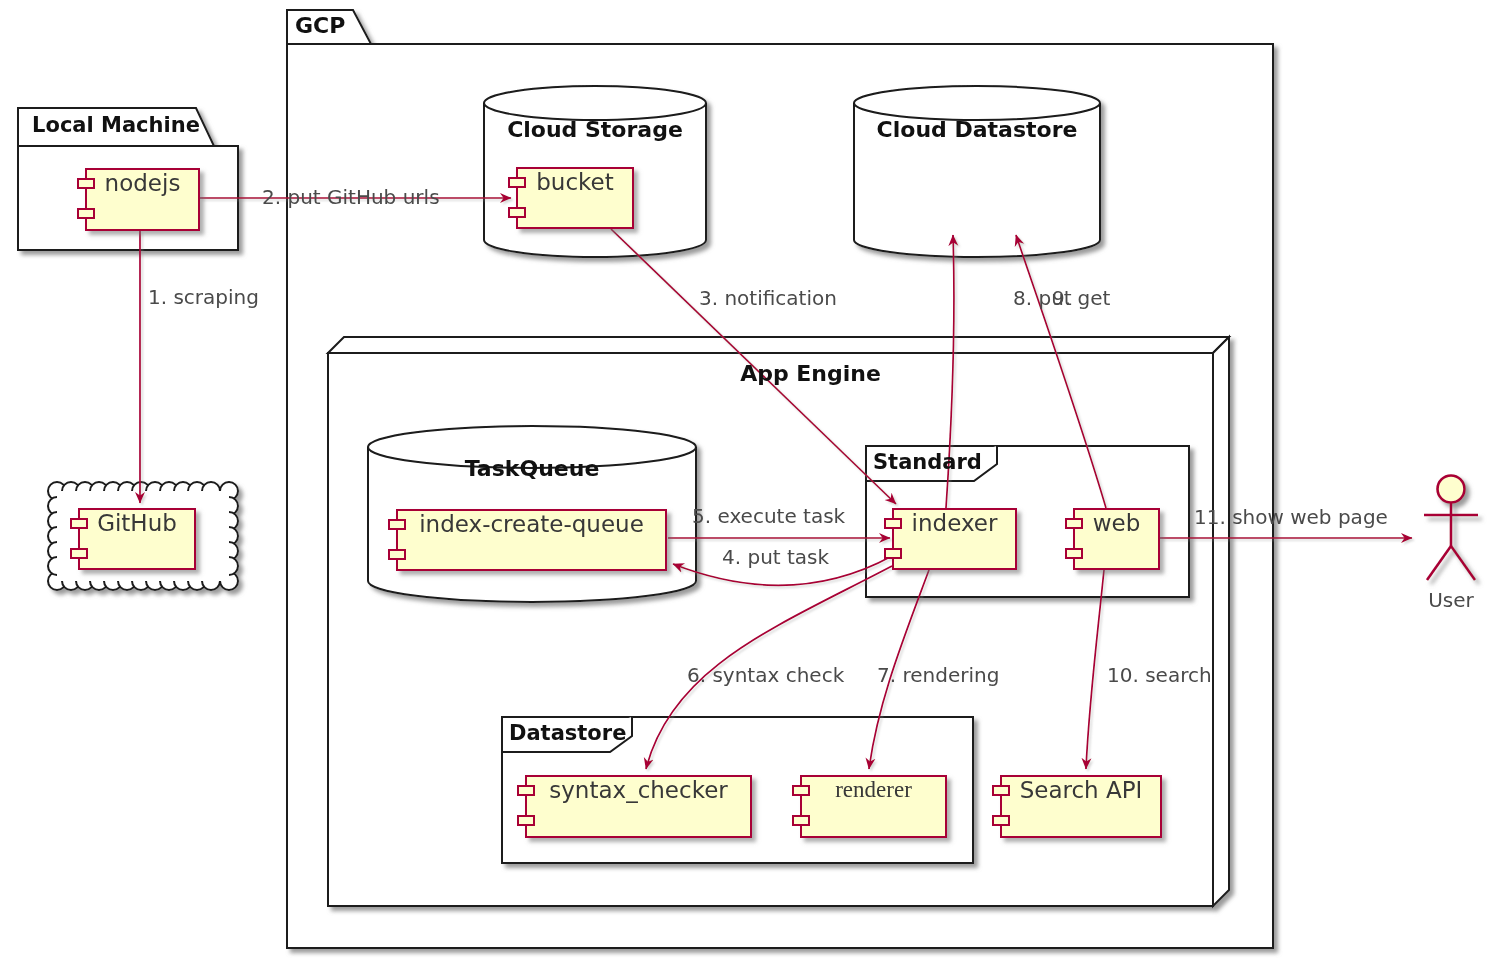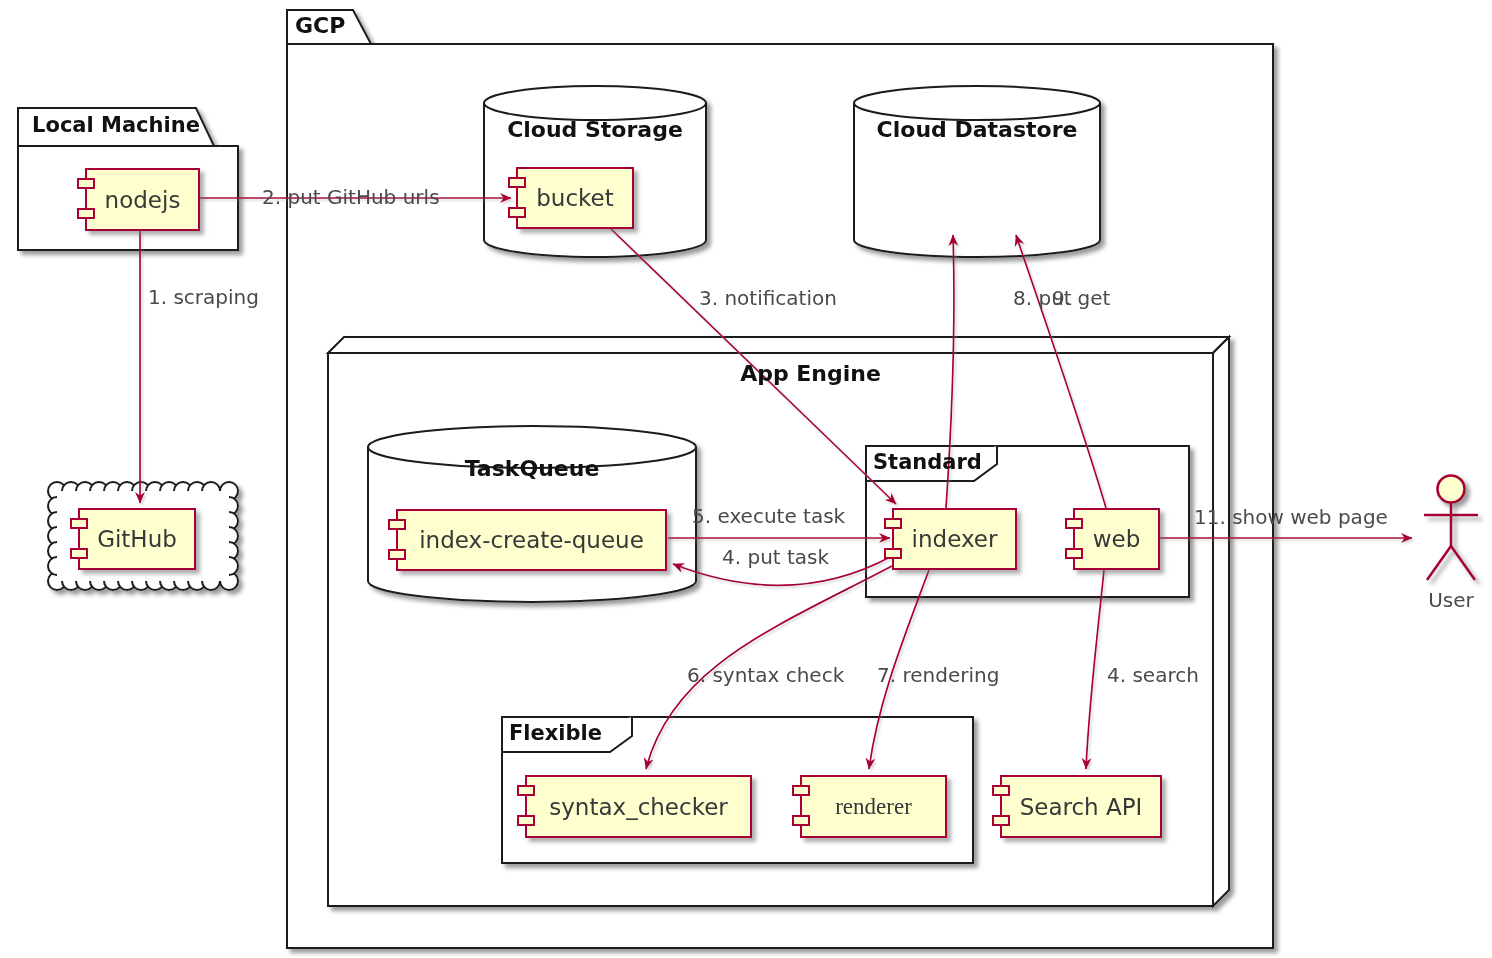--- a/index.html
+++ b/index.html
@@ -13,21 +13,21 @@
   .canvas svg{position:absolute;left:0;top:0;z-index:1;}
   .shape{stroke:var(--shape-border,#1A1A1A);stroke-width:2;fill:var(--shape-fill,#fff);}
   .noline{stroke:none;fill:var(--shape-fill,#fff);}
   .edge{stroke:var(--edge,#A80036);stroke-width:1.7;fill:none;}
   .arrowfill{fill:var(--edge,#A80036);}
   .actor-line{stroke:var(--edge,#A80036);stroke-width:2.6;fill:none;}
   .actor-head{stroke:var(--edge,#A80036);stroke-width:2.6;fill:var(--component-fill,#FEFECE);}
   .component{position:absolute;z-index:2;background:var(--component-fill,#FEFECE);
     border:2px solid var(--component-border,#A80036);box-sizing:border-box;
     box-shadow:4px 4px 4px rgba(110,110,110,.55);
-    display:flex;align-items:center;justify-content:center;
+    display:flex;align-items:flex-start;justify-content:center;
     color:var(--text,#383838);font-size:23px;}
   .ctab{position:absolute;left:-10px;width:18px;height:11px;box-sizing:border-box;
     background:var(--component-fill,#FEFECE);border:2px solid var(--component-border,#A80036);}
   .ctab.t1{top:8px;} .ctab.t2{top:38px;}
   .lbl{position:absolute;z-index:3;white-space:nowrap;}
   .edge-label{font-size:20px;color:var(--label-text,#4A4A4A);}
   .title{font-weight:bold;color:var(--title-text,#111);font-size:21px;}
   .title.big{font-size:22px;}
   .center{text-align:center;}
 </style>
@@ -210,28 +210,28 @@
     <span>Search API</span>
   </div>
 
   <div class="lbl title big" style="left:295px;top:13px;">GCP</div>
   <div class="lbl title center" style="left:18px;top:113px;width:196px;">Local Machine</div>
   <div class="lbl title big center" style="left:484px;top:117px;width:222px;">Cloud Storage</div>
   <div class="lbl title big center" style="left:854px;top:117px;width:246px;">Cloud Datastore</div>
   <div class="lbl title big center" style="left:328px;top:361px;width:885px;padding-left:40px;">App Engine</div>
   <div class="lbl title big center" style="left:368px;top:456px;width:328px;">TaskQueue</div>
   <div class="lbl title" style="left:873px;top:450px;">Standard</div>
-  <div class="lbl title" style="left:509px;top:721px;">Flexible</div>
+  <div class="lbl title" style="left:509px;top:721px;">Datastore</div>
   <div class="lbl edge-label center" style="left:1411px;top:588px;width:80px;">User</div>
 
   <div class="lbl edge-label" style="left:148px;top:285px;">1. scraping</div>
   <div class="lbl edge-label" style="left:262px;top:185px;">2. put GitHub urls</div>
   <div class="lbl edge-label" style="left:699px;top:286px;">3. notification</div>
   <div class="lbl edge-label" style="left:722px;top:545px;">4. put task</div>
   <div class="lbl edge-label" style="left:692px;top:504px;">5. execute task</div>
   <div class="lbl edge-label" style="left:687px;top:663px;">6. syntax check</div>
   <div class="lbl edge-label" style="left:877px;top:663px;">7. rendering</div>
   <div class="lbl edge-label" style="left:969px;top:286px;margin-left:44px;">8. put</div>
   <div class="lbl edge-label" style="left:1052px;top:286px;">9. get</div>
-  <div class="lbl edge-label" style="left:1107px;top:663px;">4. search</div>
+  <div class="lbl edge-label" style="left:1107px;top:663px;">10. search</div>
   <div class="lbl edge-label" style="left:1194px;top:505px;">11. show web page</div>
 
 </div>
 
 </body></html>

